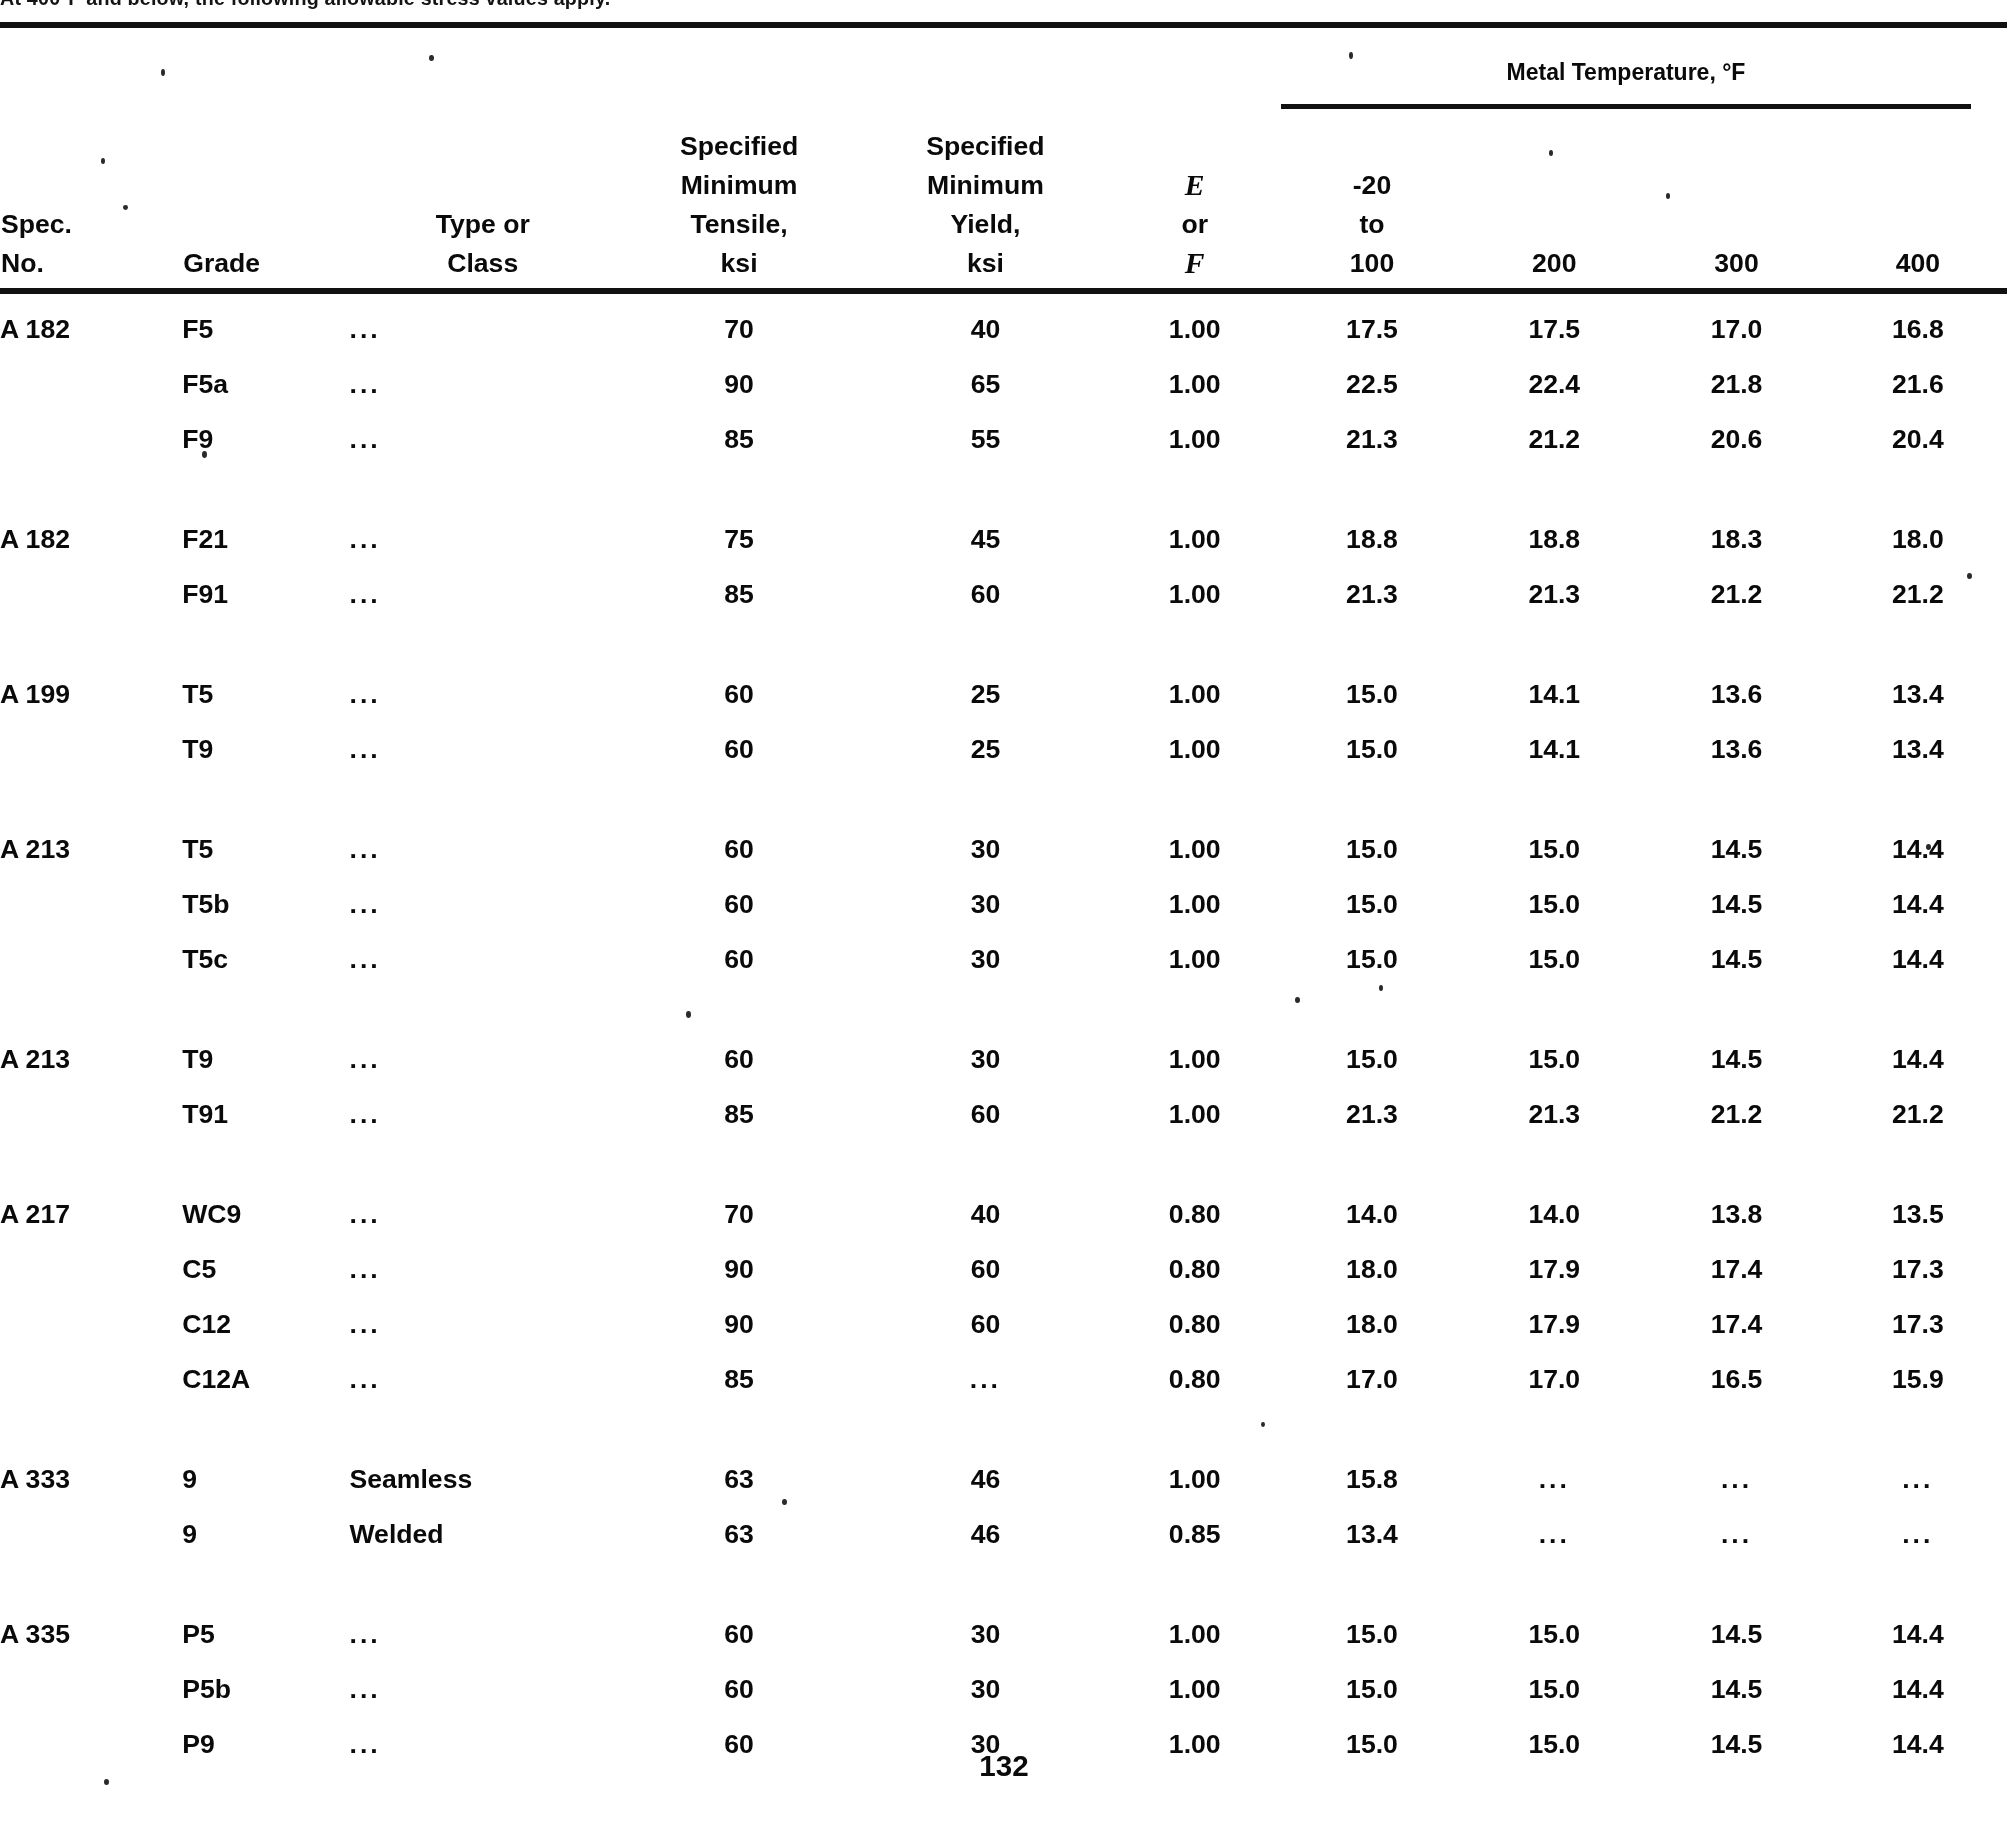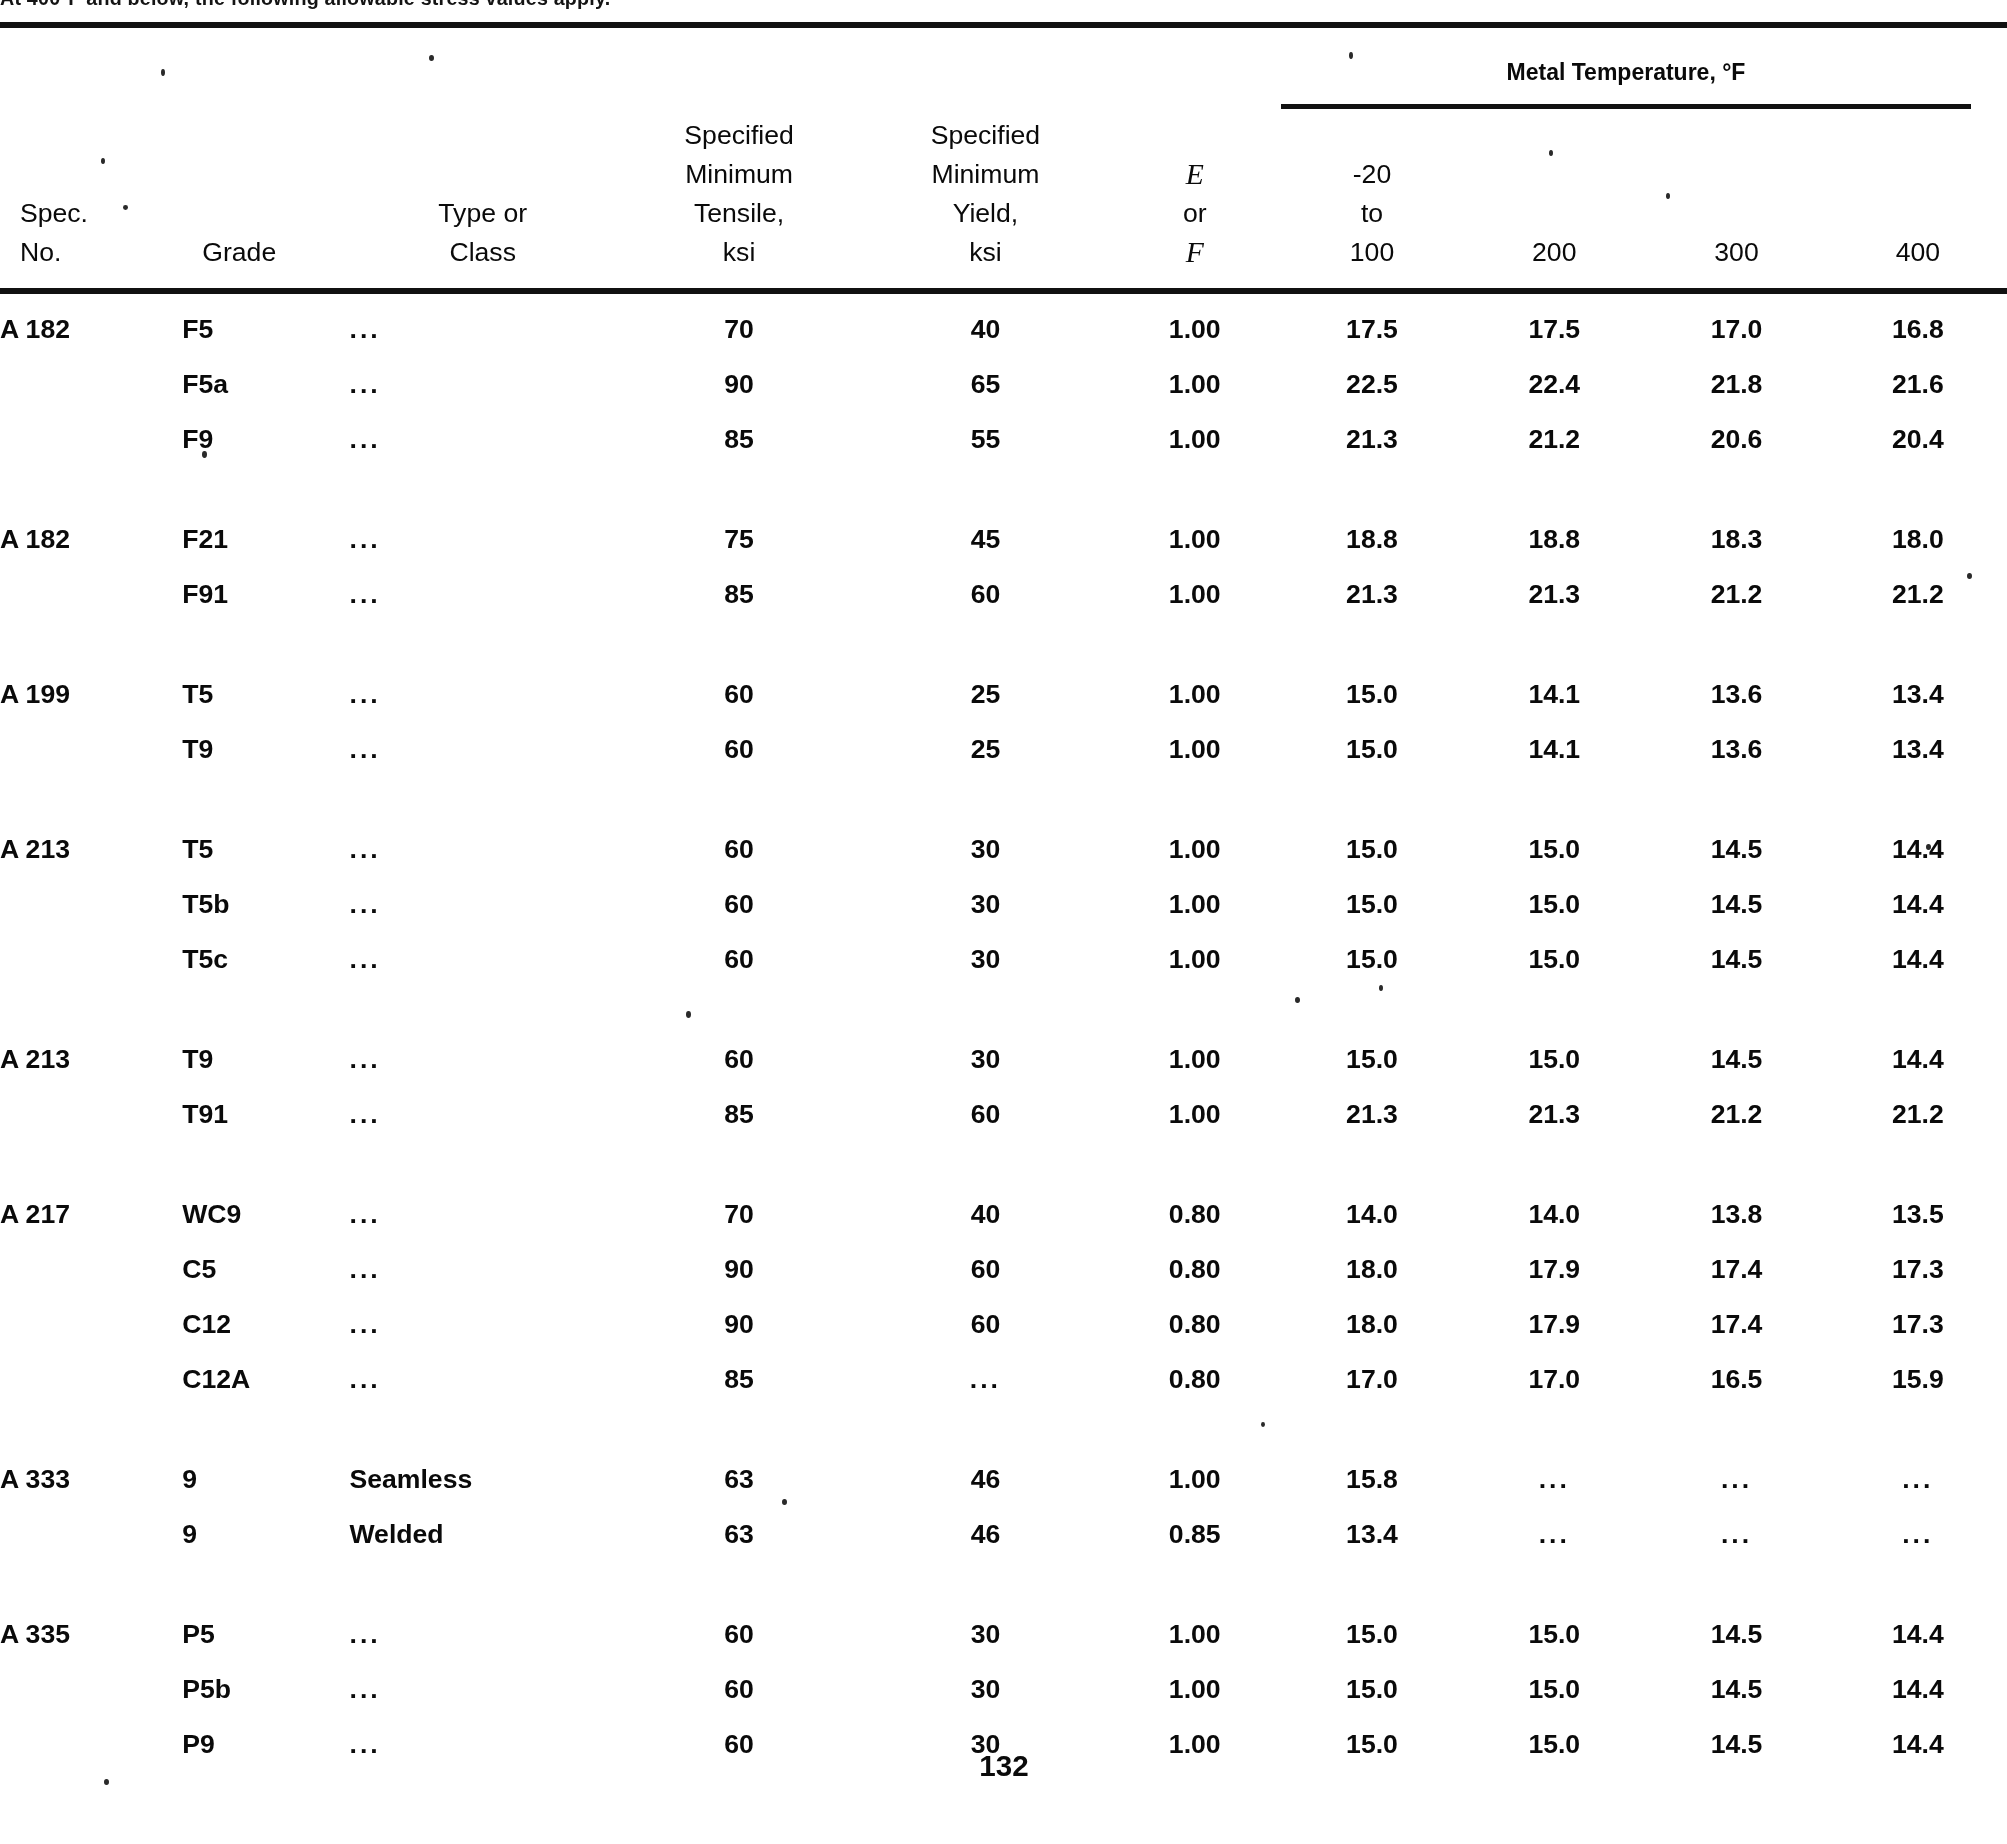--- a/index.html
+++ b/index.html
@@ -72,27 +72,27 @@
   col.c-t3     { width: 182px; }
   col.c-t4     { width: 180px; }
 
   
   .hdr-wrap {
     height: 258px;
     position: relative;
   }
   .hdr-stack {
     position: absolute;
-    bottom: 16px;
+    bottom: 5px;
     width: 100%;
     line-height: 39px;
     font-size: 26.6px;
-    font-weight: normal;
-  }
-  .hdr-left   { text-align: left;  padding-left: 20px; }
+    font-weight: bold;
+  }
+  .hdr-left   { text-align: left;  padding-left: 1px; }
   .hdr-center { text-align: center; }
   .hdr-italic { font-style: italic; font-family: "Liberation Serif", serif; font-size: 29.6px; }
 
   #metal-temp-title {
     position: absolute;
     left: 1281px;
     top: 59px;
     width: 690px;
     text-align: center;
     font-size: 23px;

